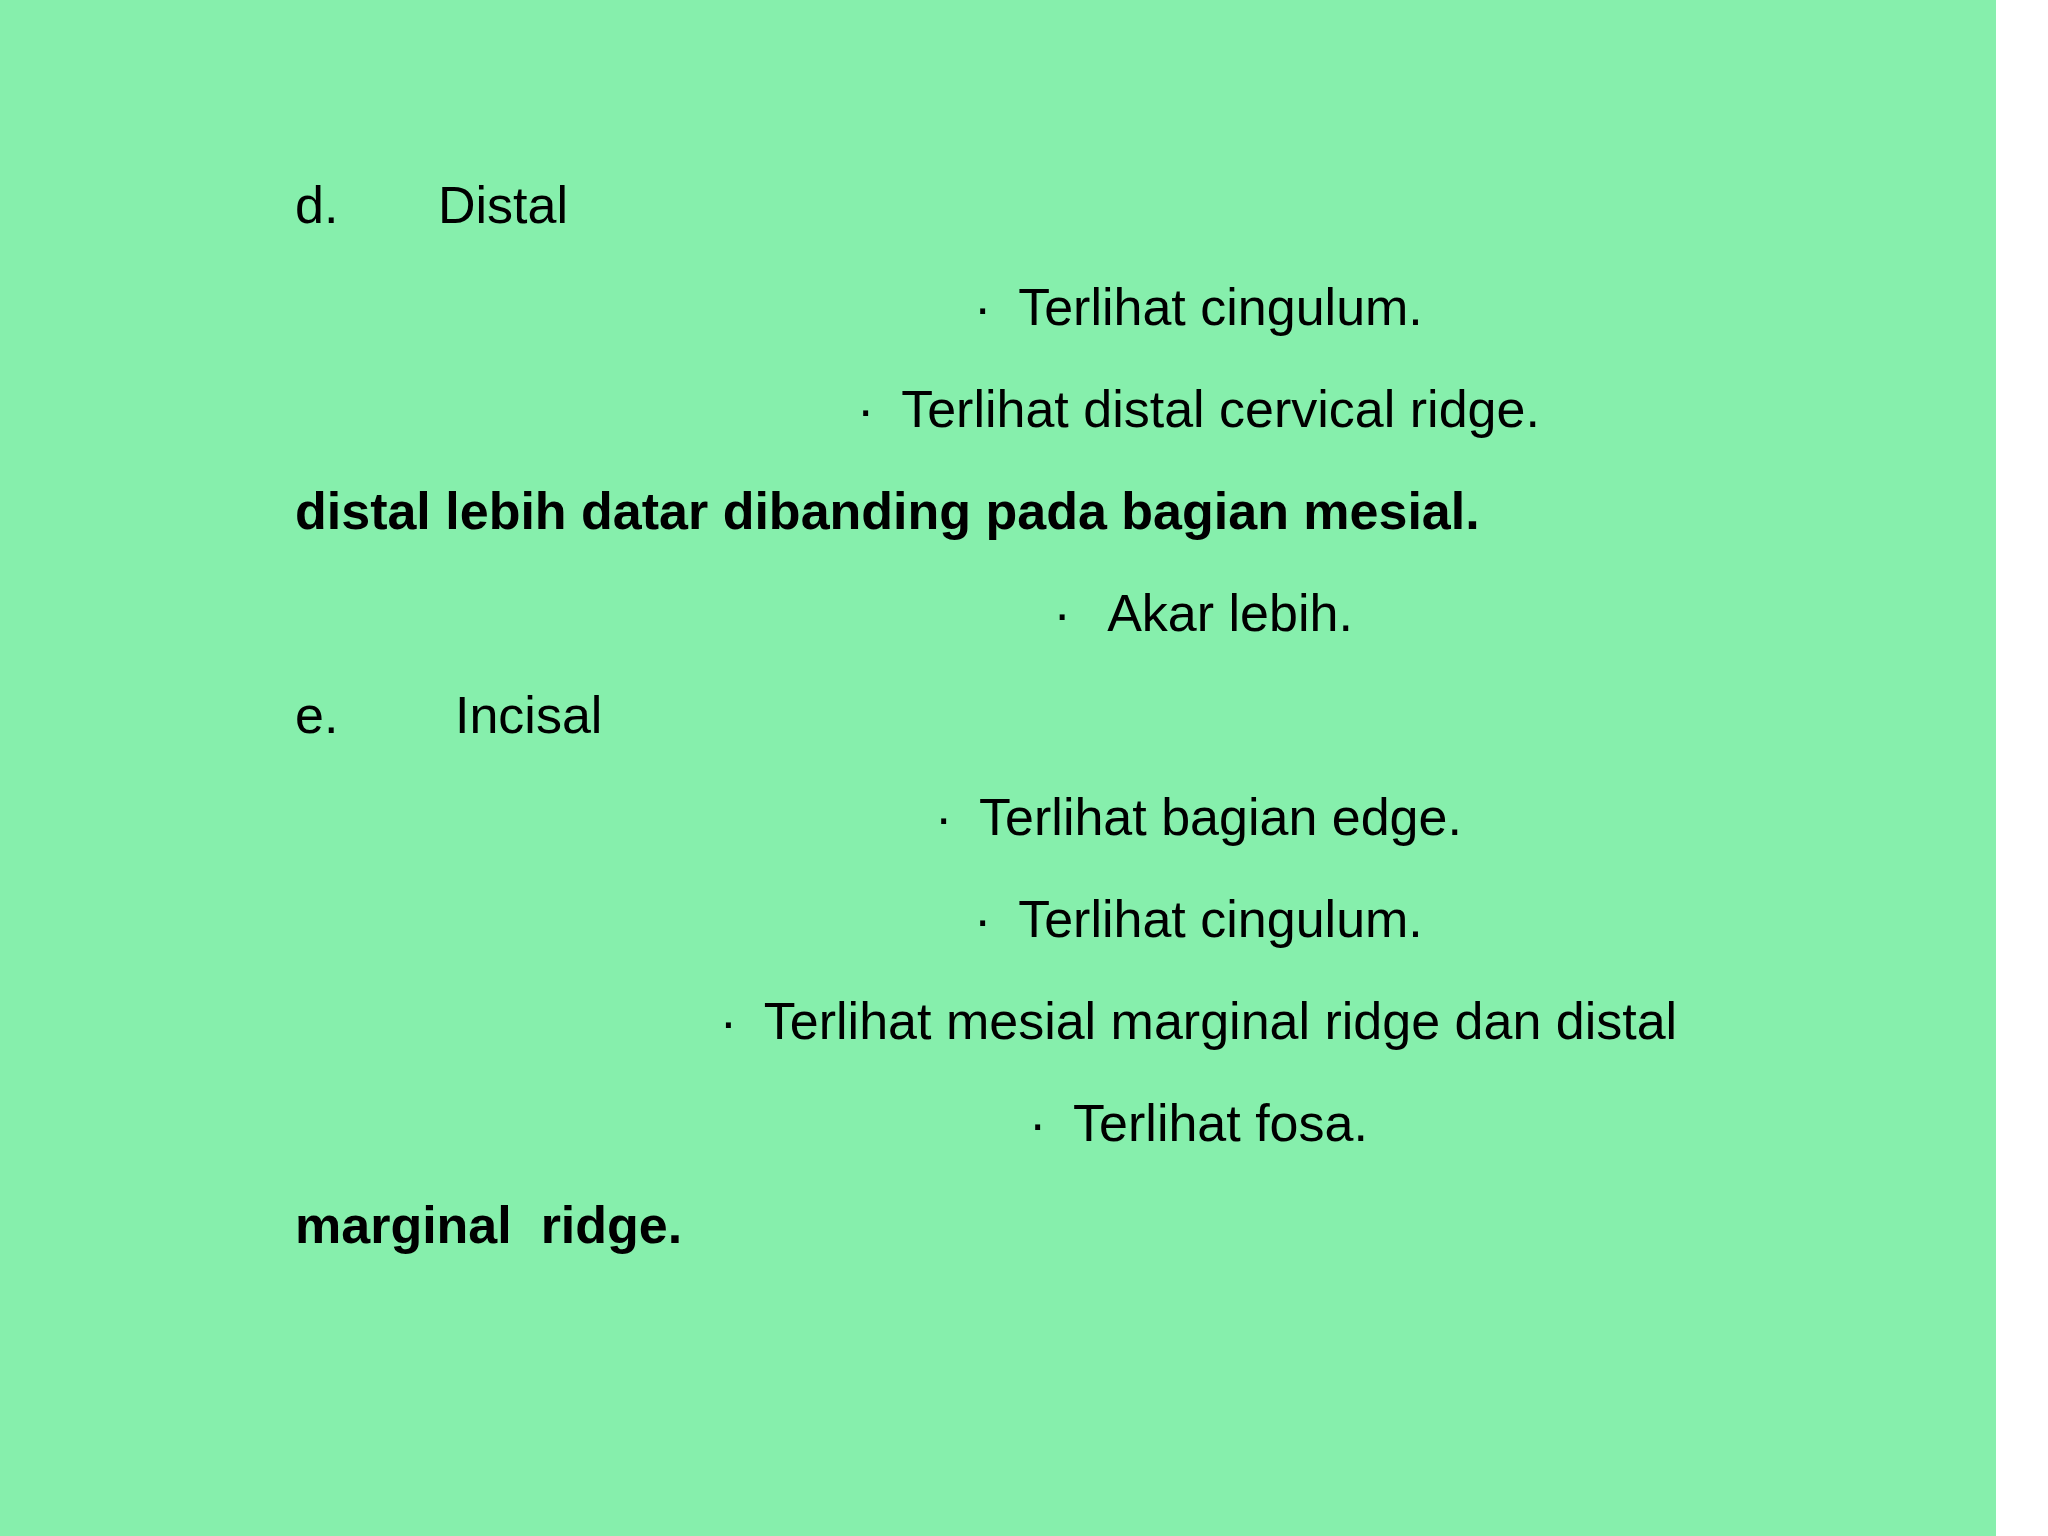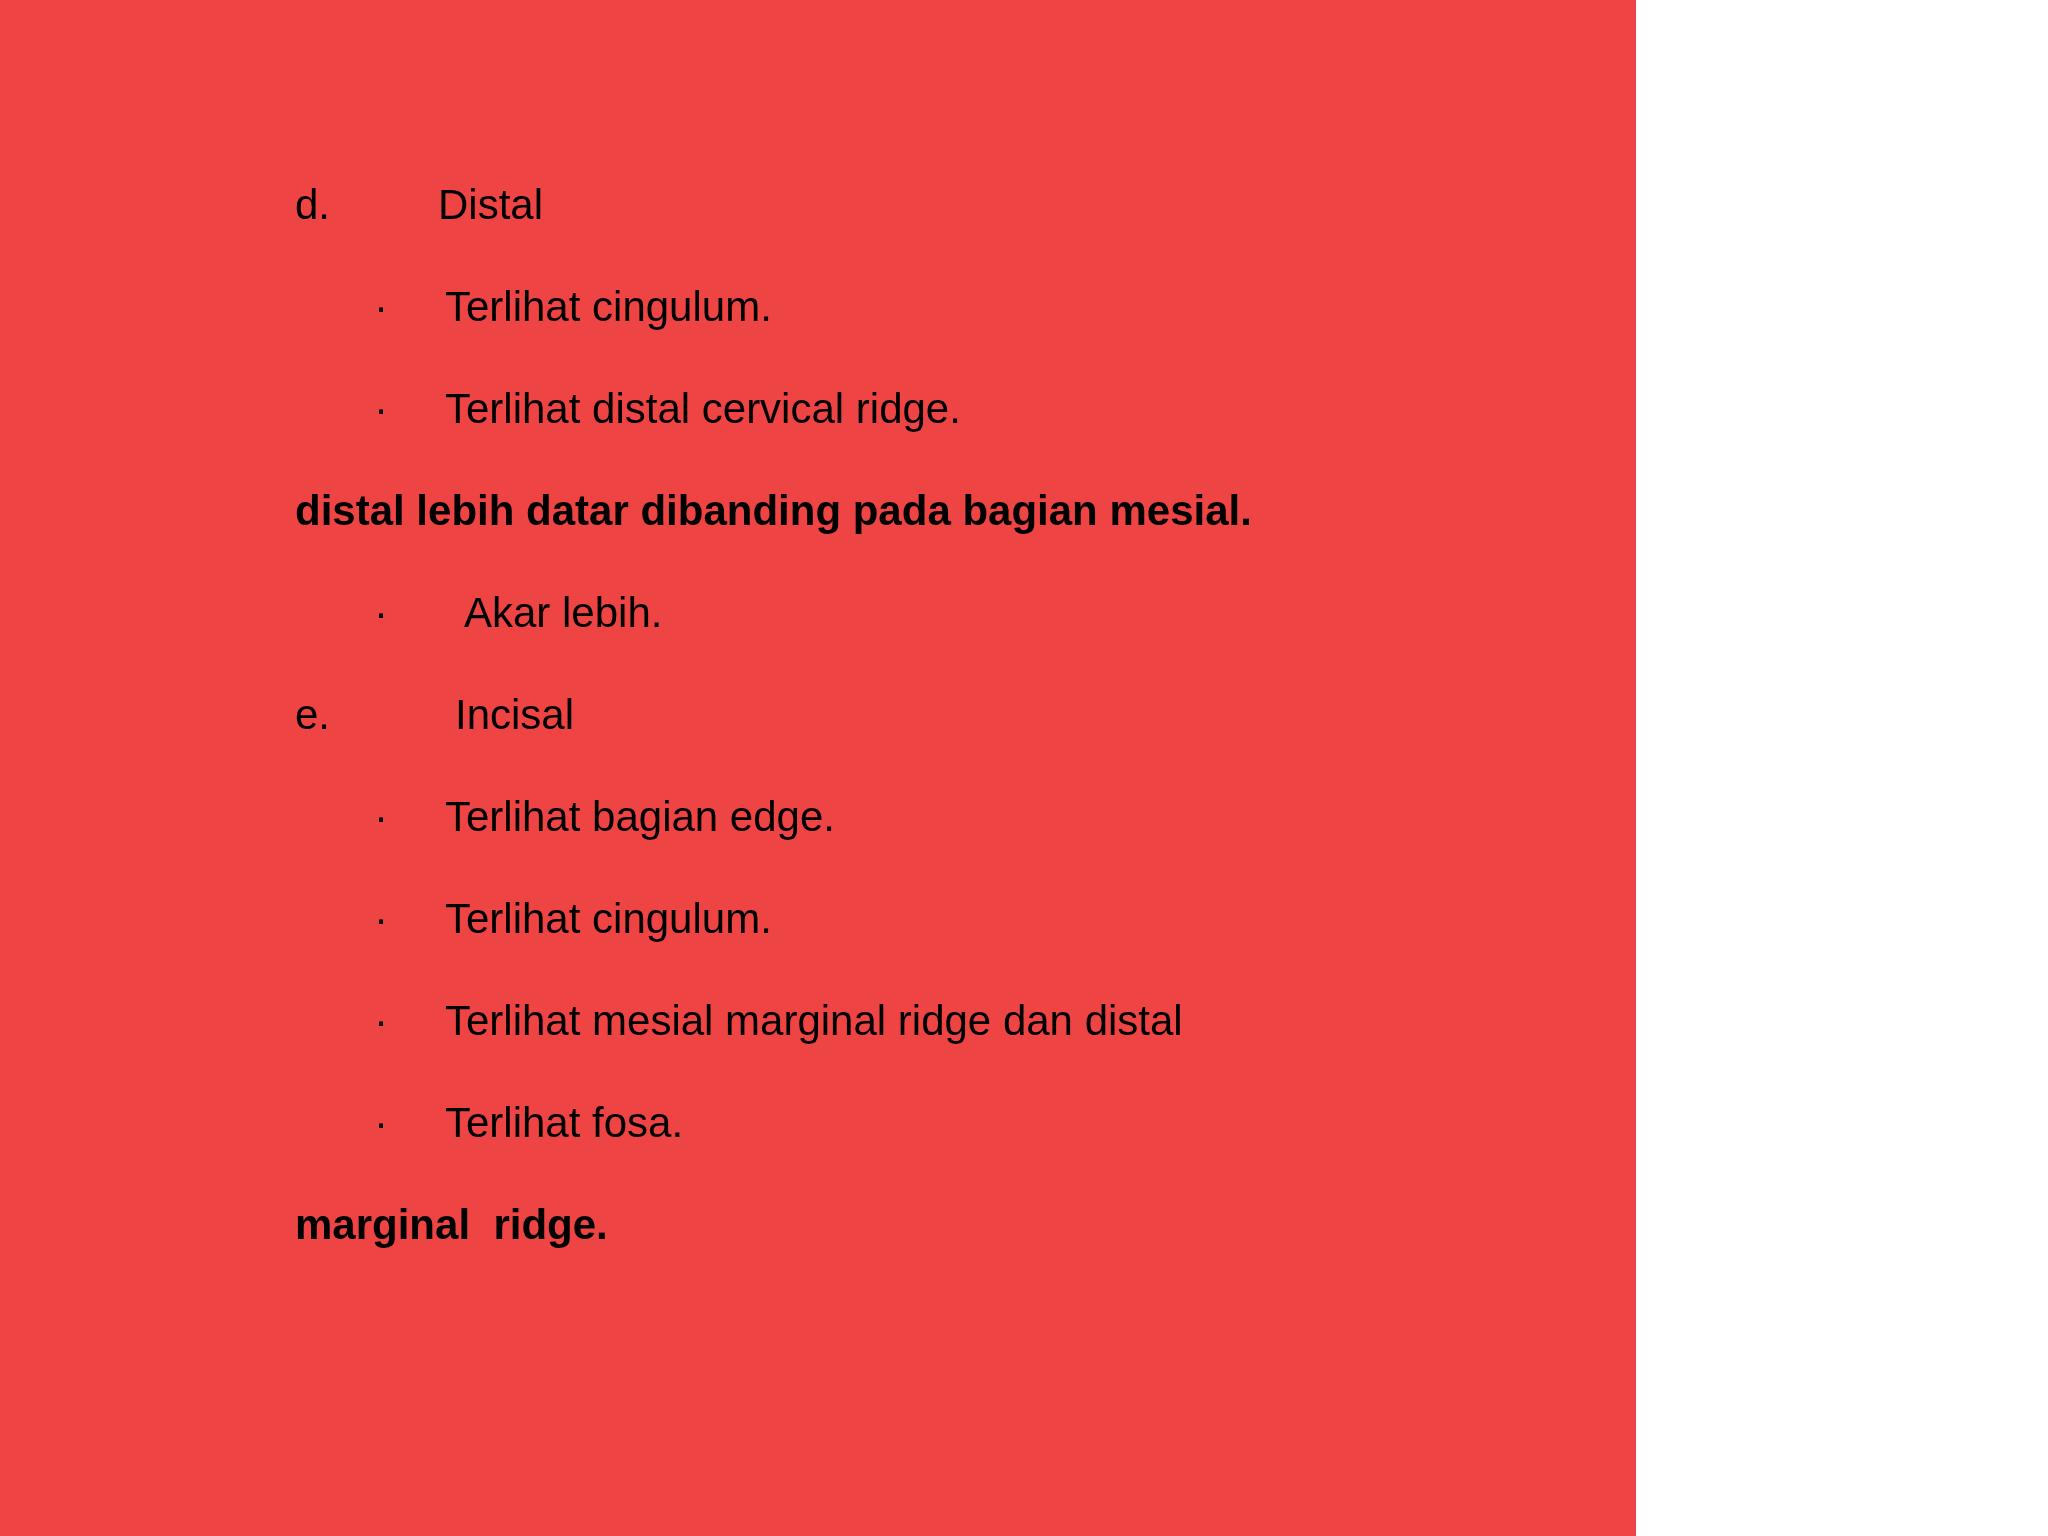--- a/index.html
+++ b/index.html
@@ -2,46 +2,46 @@
 <html><head>
 <meta charset="utf-8">
 <style>
   html, body {
     margin: 0;
     padding: 0;
     background: #ffffff;
   }
   .page {
     position: relative;
-    width: 1636px;
+    width: 1996px;
     height: 1536px;
-    background: #ef4444;
+    background: #86efac;
     overflow: hidden;
     font-family: "Liberation Sans", sans-serif;
-    font-size: 42px;
+    font-size: 52px;
     color: #000000;
     font-weight: 400;
   }
   .content {
     position: absolute;
     top: 154px;
     left: 0;
     right: 0;
   }
   .line {
     height: 102px;
     line-height: 102px;
     white-space: pre;
   }
   
   .l-letter { padding-left: 295px; }
   .l-letter .marker { display: inline-block; width: 143px; }
   .l-letter-e .marker { width: 160px; }
   
-  .l-bullet { padding-left: 374px; }
+  .l-bullet { padding-left: 374px; text-align: center; }
   .l-bullet .bullet { display: inline-block; width: 71px; }
   .l-bullet-wide .bullet { width: 90px; }
   
   .l-cont { padding-left: 295px; font-weight: bold; }
 </style>
 </head>
 <body>
 
 <div class="page">
   <div class="content">

